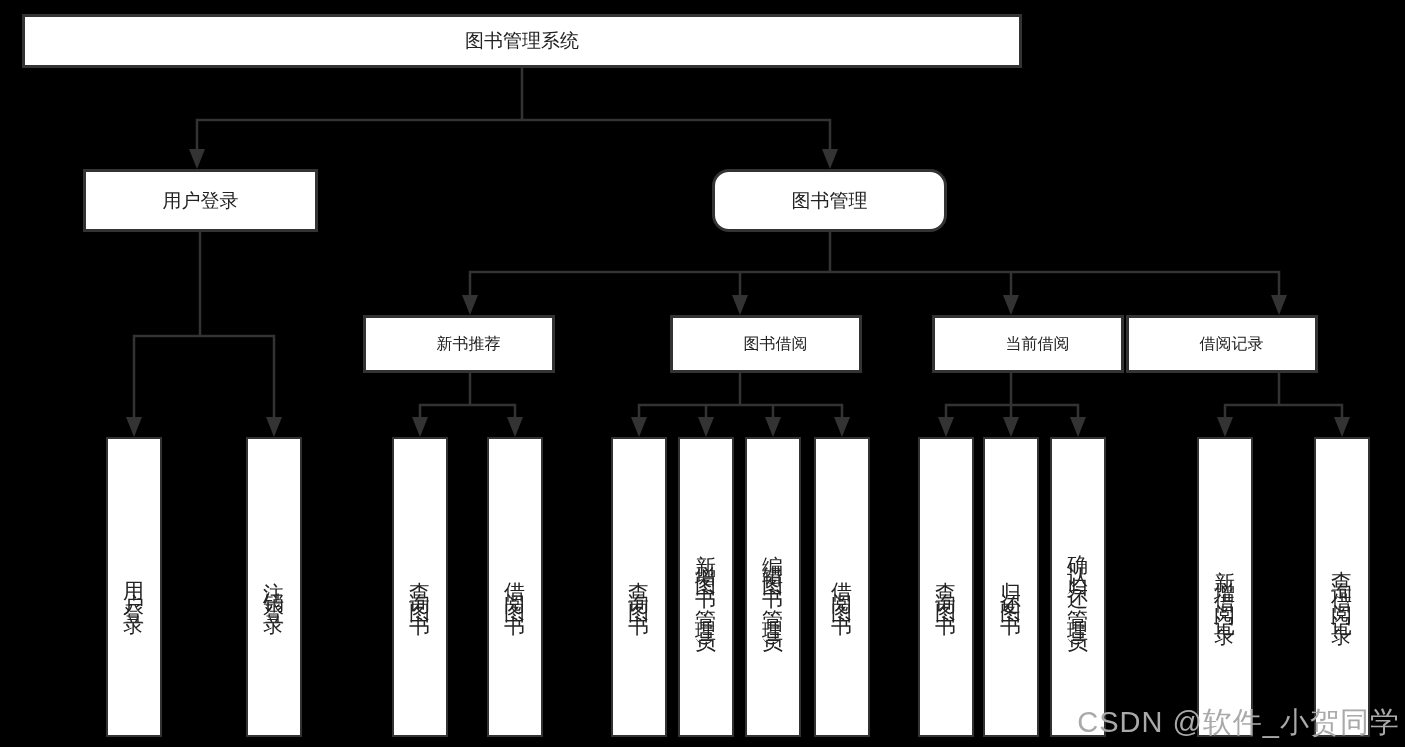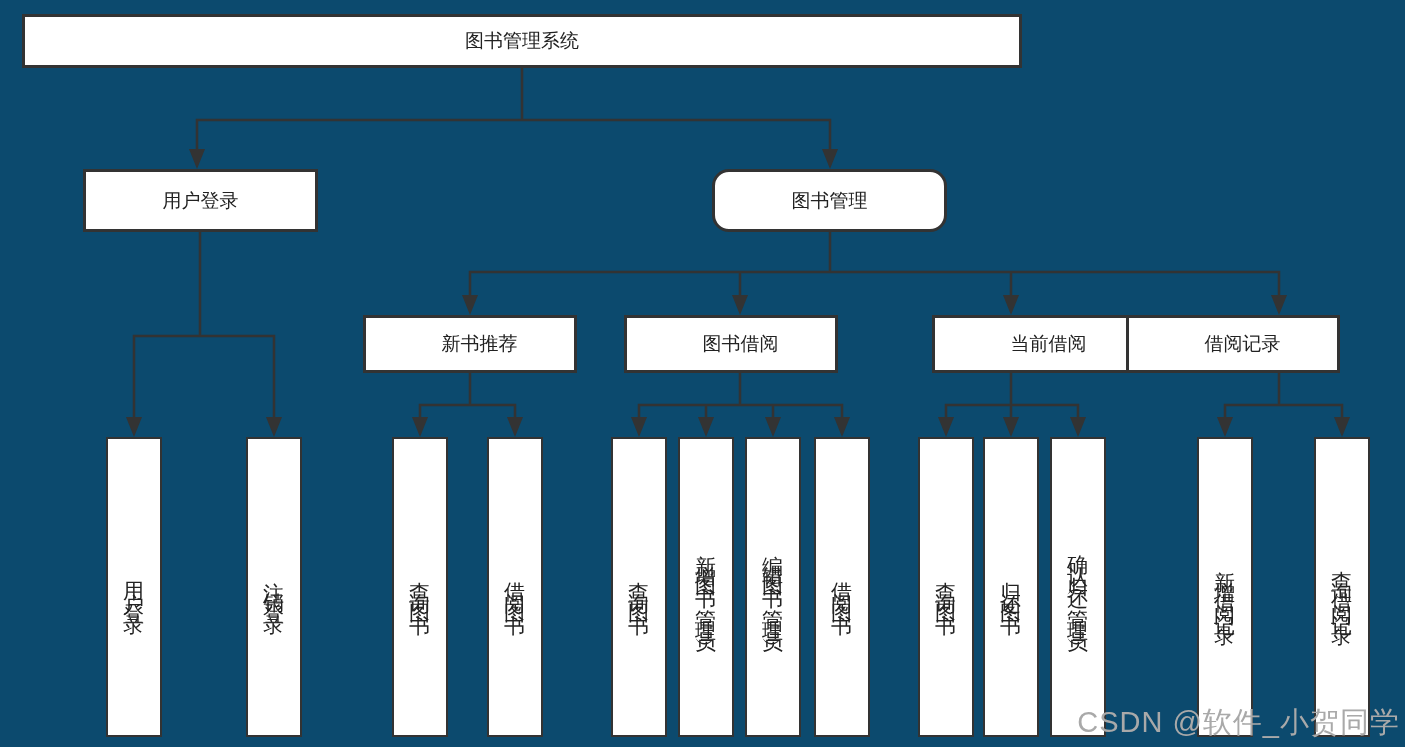--- a/index.html
+++ b/index.html
@@ -2,21 +2,21 @@
 <html><head>
 <meta charset="utf-8">
 <style>
   * { box-sizing: border-box; margin: 0; padding: 0; }
   html, body { background: #ffffff; }
   body { font-family: "Liberation Sans", "DejaVu Sans", sans-serif; }
   .canvas {
     position: relative;
     width: 1405px;
     height: 747px;
-    background: #0c4a6e;
+    background: #000000;
     overflow: hidden;
   }
   .connector-svg {
     position: absolute;
     left: 0; top: 0;
     width: 1405px; height: 747px;
     z-index: 1;
   }
   .node {
     position: absolute;
@@ -25,23 +25,23 @@
     display: flex;
     align-items: center;
     justify-content: center;
     color: #222222;
     z-index: 2;
   }
   .node-root   { left: 22px;  top: 14px;  width: 1000px; height: 54px; font-size: 19px; }
   .node-lvl2   { top: 169px; width: 235px; height: 63px; font-size: 19px; }
   .node-lvl2.p1 { left: 83px; }
   .node-lvl2.p2 { left: 712px; border-radius: 17px; }
-  .node-lvl3   { top: 315px; width: 214px; height: 58px; font-size: 19px; padding-left: 19px; }
+  .node-lvl3   { top: 315px; width: 192px; height: 58px; font-size: 16px; padding-left: 19px; }
   .node-lvl3.p1 { left: 363px; }
-  .node-lvl3.p2 { left: 624px; justify-content: center; }
+  .node-lvl3.p2 { left: 670px; justify-content: center; }
   .node-lvl3.p3 { left: 904px; margin-left: 28px; }
   .node-lvl3.p4 { left: 1126px; }
   .leaf {
     position: absolute;
     top: 437px;
     width: 56px;
     height: 300px;
     background: #ffffff;
     border: 2px solid #333333;
     display: flex;

